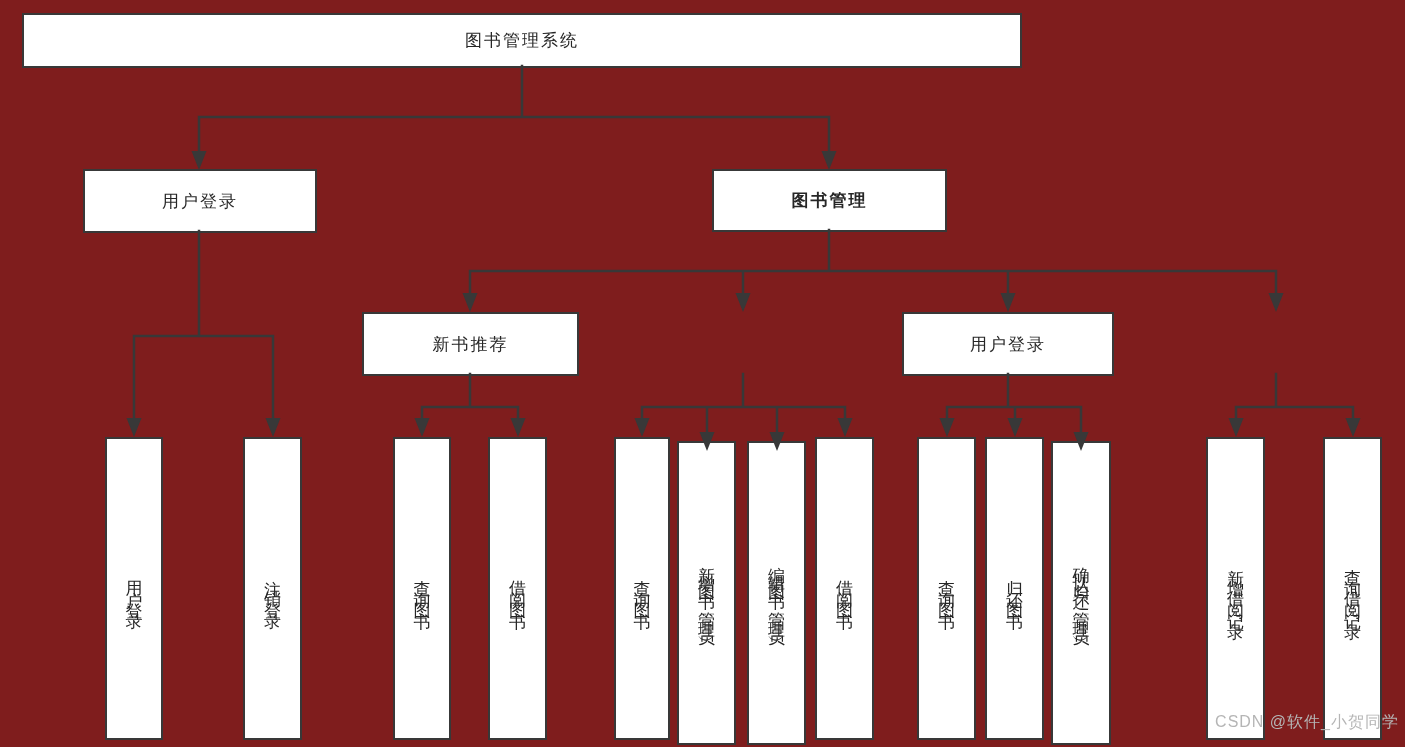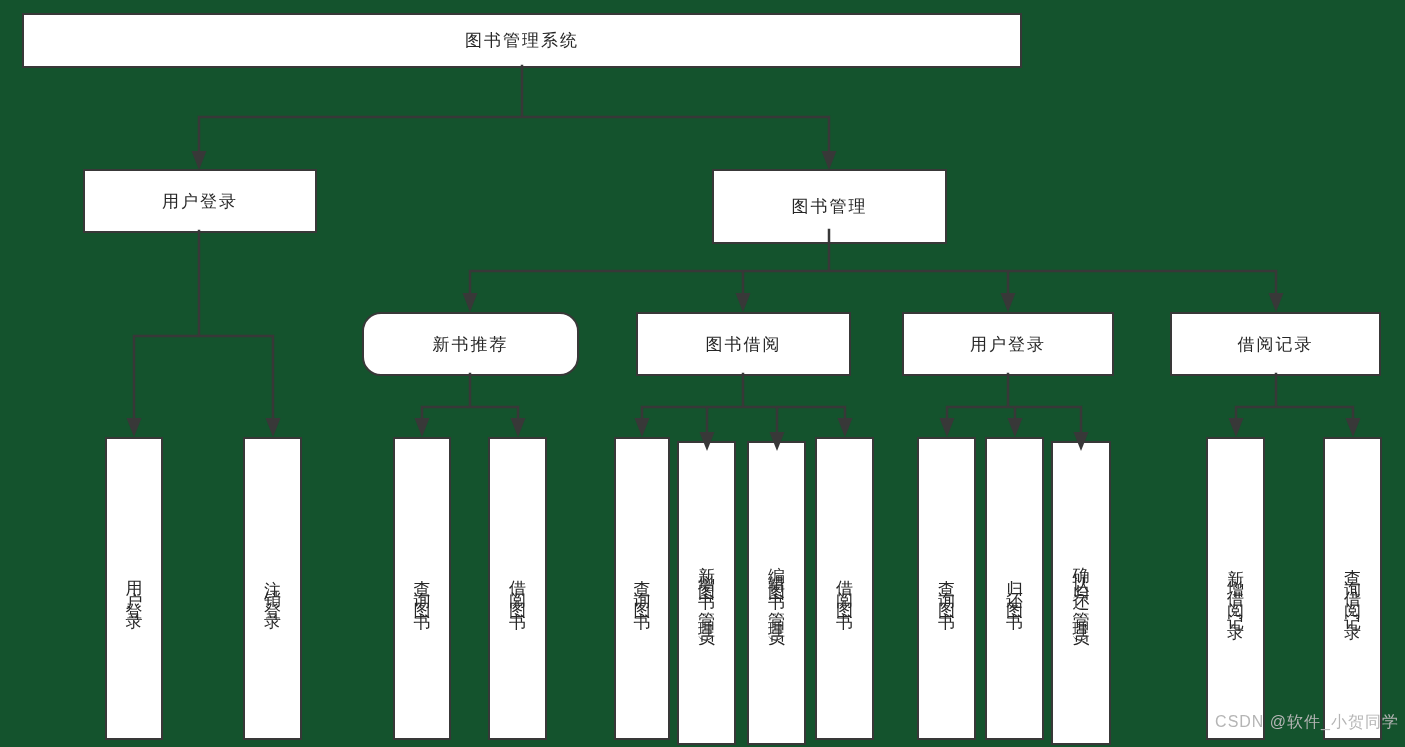--- a/index.html
+++ b/index.html
@@ -1,20 +1,20 @@
 <!DOCTYPE html>
 <html><head>
 <meta charset="utf-8">
 <style>
   html, body { margin: 0; padding: 0; background: #ffffff; }
   .canvas {
     position: relative;
     width: 1405px;
     height: 747px;
-    background: #14532d;
+    background: #7f1d1d;
     overflow: hidden;
     font-family: "Liberation Sans", "DejaVu Sans", sans-serif;
   }
   .connectors {
     position: absolute;
     left: 0; top: 0;
     z-index: 5;
     pointer-events: none;
   }
   .box {
@@ -99,35 +99,29 @@
     </g>
   </svg>
 
   <div class="box" style="left:22px; top:13px; width:1000px; height:55px;">
     <span class="h-label">图书管理系统</span>
   </div>
 
   <div class="box" style="left:83px; top:169px; width:234px; height:64px;">
     <span class="h-label">用户登录</span>
   </div>
-  <div class="box" style="left:712px; top:169px; width:235px; height:75px;">
+  <div class="box" style="left:712px; top:169px; width:235px; height:63px;font-weight:bold;">
     <span class="h-label">图书管理</span>
   </div>
 
-  <div class="box" style="left:362px; top:312px; width:217px; height:64px;border-radius:19px;">
+  <div class="box" style="left:362px; top:312px; width:217px; height:64px;">
     <span class="h-label">新书推荐</span>
-  </div>
-  <div class="box" style="left:636px; top:312px; width:215px; height:64px;">
-    <span class="h-label">图书借阅</span>
   </div>
   <div class="box" style="left:902px; top:312px; width:212px; height:64px;">
     <span class="h-label">用户登录</span>
-  </div>
-  <div class="box" style="left:1170px; top:312px; width:211px; height:64px;">
-    <span class="h-label">借阅记录</span>
   </div>
 
   <div class="box" style="left:105px; top:437px; width:58px; height:303px;">
     <span class="v-label">用户登录</span>
   </div>
   <div class="box" style="left:243px; top:437px; width:59px; height:303px;">
     <span class="v-label">注销登录</span>
   </div>
 
   <div class="box" style="left:393px; top:437px; width:58px; height:303px;">

